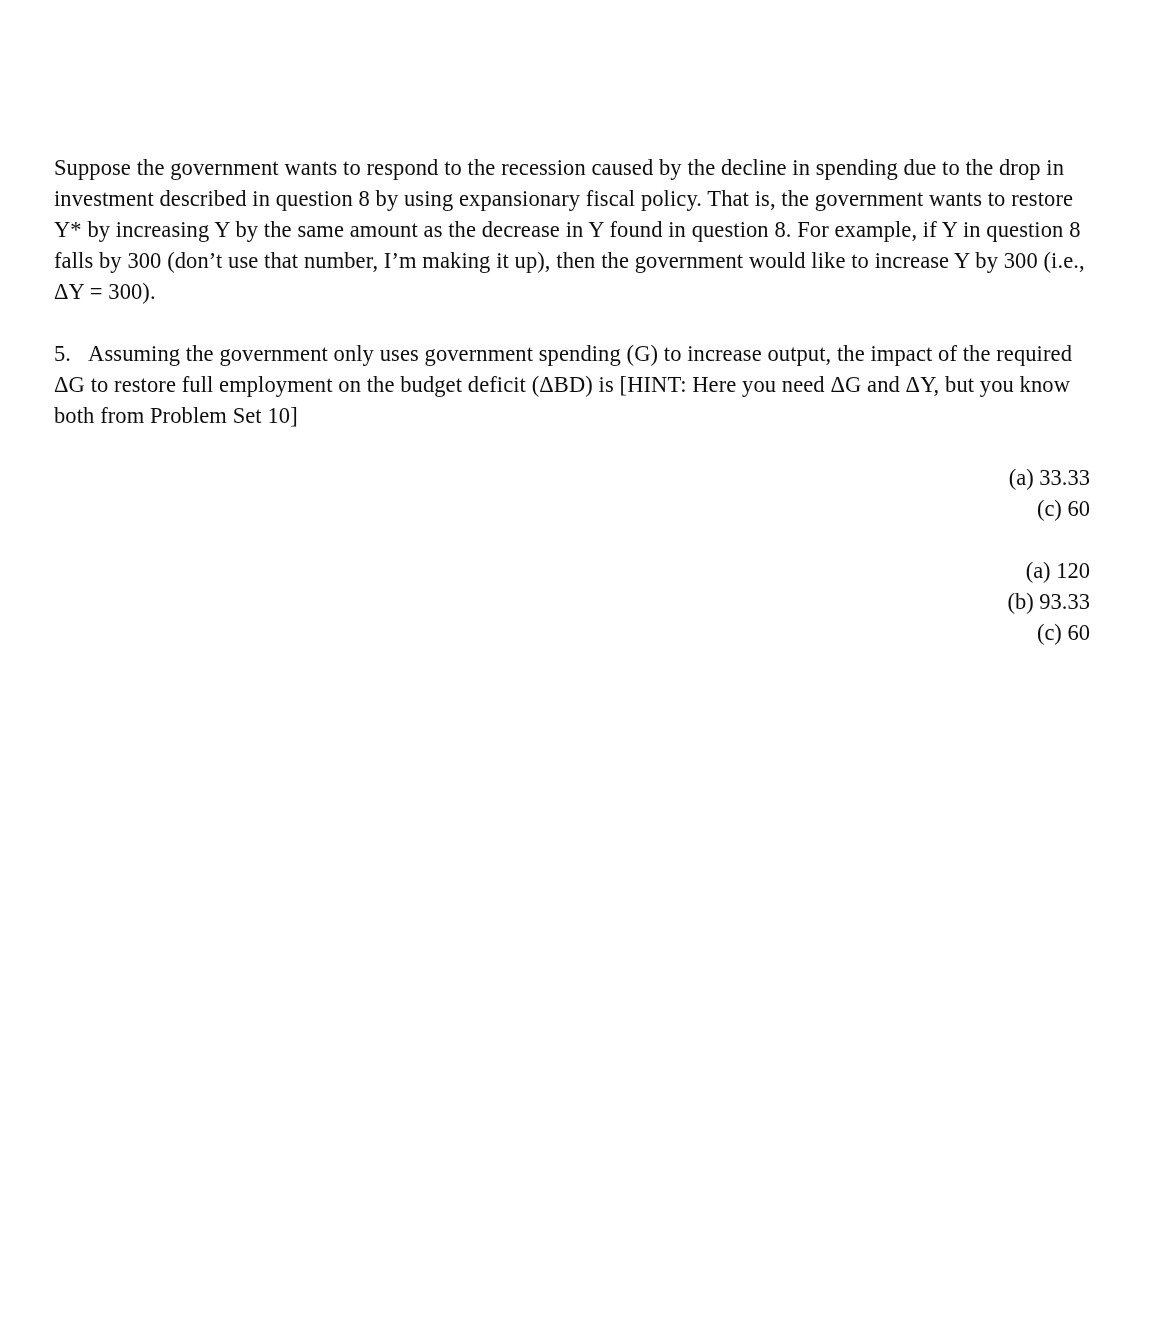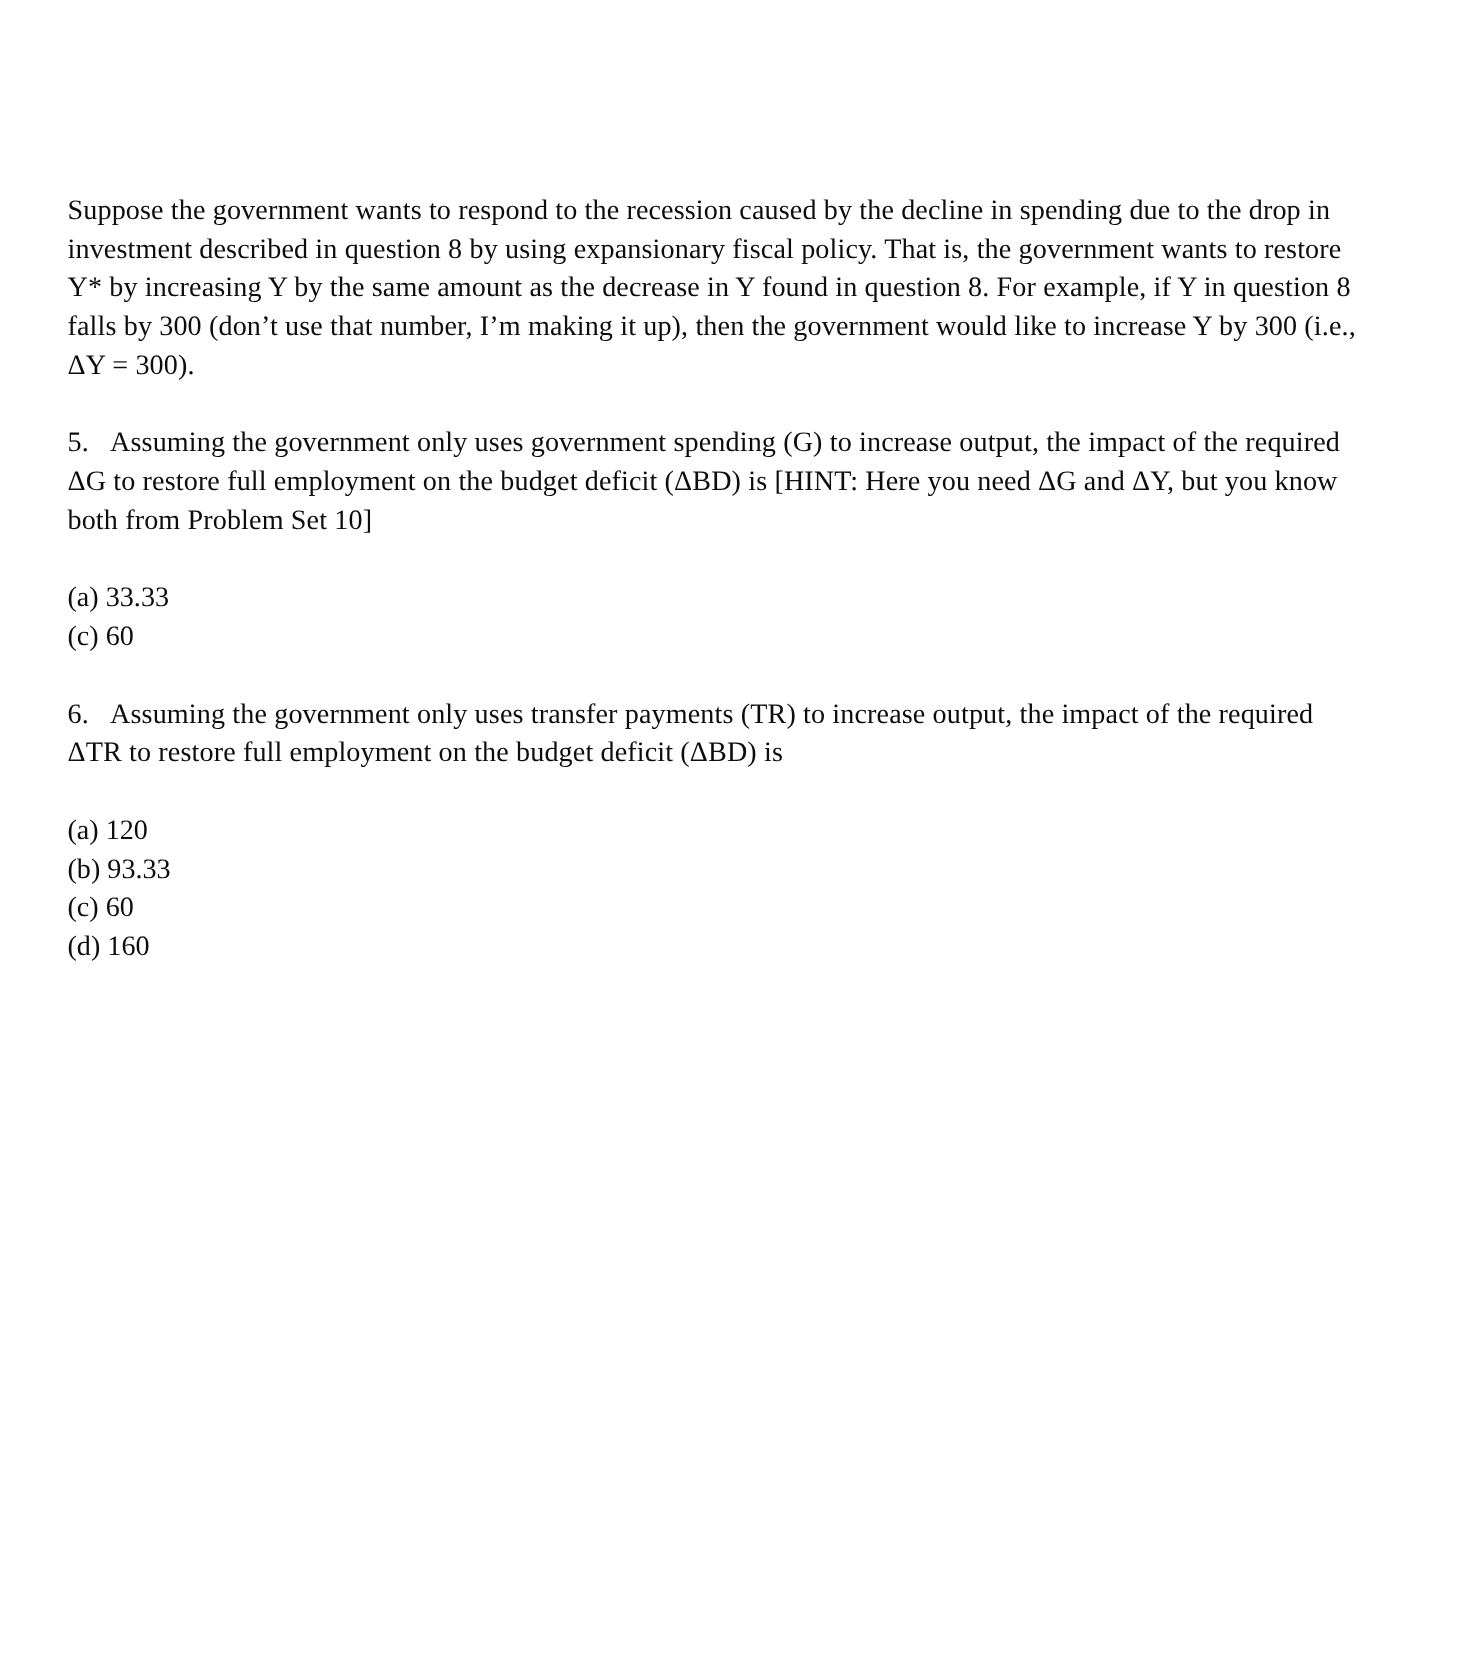--- a/index.html
+++ b/index.html
@@ -26,20 +26,21 @@
     line-height: 31px;
     margin: 0 0 31px 0;
     letter-spacing: 0.1px;
   }
   .q-num {
     display: inline-block;
     margin-right: 17px;
   }
   .options {
     margin: 0 0 31px 0;
+    text-align: right;
   }
   .option-line {
     font-size: 22.5px;
     line-height: 31px;
   }
 </style>
 </head>
 <body>
 
 <div class="page">
@@ -49,23 +50,21 @@
   <div>
     <p class="para"><span class="q-num">5.</span><span>Assuming the government only uses government spending (G) to increase output, the impact of the required ΔG to restore full employment on the budget deficit (ΔBD) is [HINT: Here you need ΔG and ΔY, but you know both from Problem Set 10]</span></p>
 
     <div class="options">
       <div class="option-line">(a) 33.33</div>
       <div class="option-line">(c) 60</div>
     </div>
   </div>
 
   <div>
-    <p class="para"><span class="q-num">6.</span><span>Assuming the government only uses transfer payments (TR) to increase output, the impact of the required ΔTR to restore full employment on the budget deficit (ΔBD) is</span></p>
 
     <div class="options">
       <div class="option-line">(a) 120</div>
       <div class="option-line">(b) 93.33</div>
       <div class="option-line">(c) 60</div>
-      <div class="option-line">(d) 160</div>
     </div>
   </div>
 
 </div>
 
 </body></html>

